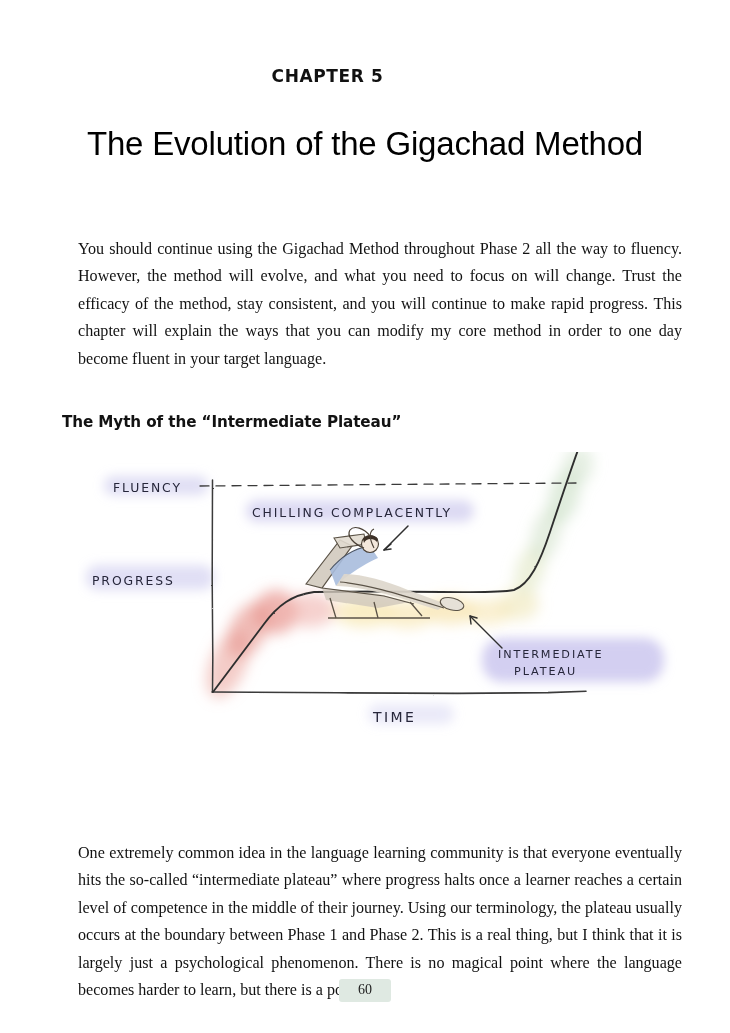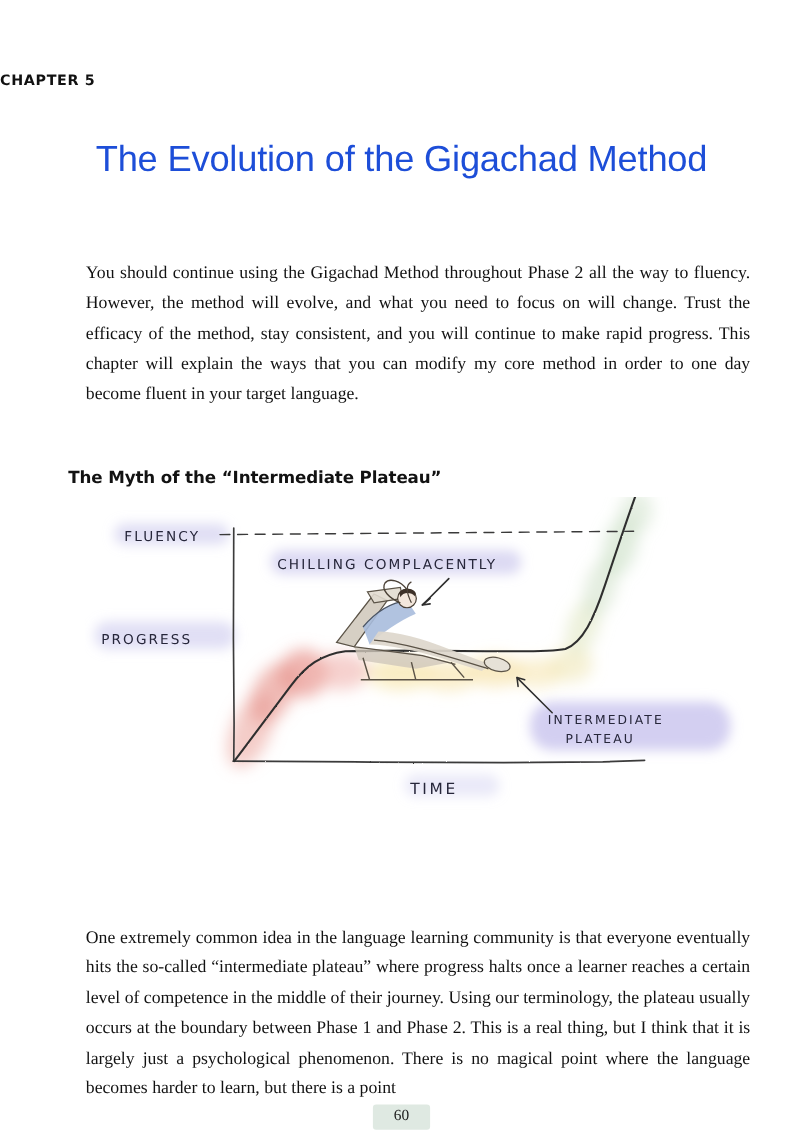--- a/index.html
+++ b/index.html
@@ -21,37 +21,38 @@
     inset: 0;
     background: #ffffff;
   }
 
   
   .chapter-label {
     position: absolute;
     top: 66px;
     left: 0;
     width: 655px;
+    text-align: center;
     font-family: "DejaVu Sans", sans-serif;
     font-weight: 700;
-    font-size: 13px;
+    font-size: 17px;
     letter-spacing: 0.6px;
     color: #111111;
   }
   .chapter-title {
     position: absolute;
     top: 103px;
     left: 0;
     width: 730px;
     text-align: center;
     font-family: "Liberation Sans", sans-serif;
     font-weight: 400;
     font-size: 33px;
     letter-spacing: -0.2px;
-    color: #1d4ed8;
+    color: #000000;
     white-space: nowrap;
   }
 
   
   .body-col {
     position: absolute;
     left: 62px;
     width: 604px;
   }
   .para {
@@ -60,21 +61,21 @@
     line-height: 27.4px;
     color: #121212;
     margin: 16px;
   }
   #para-intro { top: 219px; }
   #para-after { top: 823px; }
 
   .section-heading {
     position: absolute;
     left: 62px;
-    top: 412px;
+    top: 400px;
     font-family: "DejaVu Sans", sans-serif;
     font-weight: 700;
     font-size: 15.2px;
     letter-spacing: -0.1px;
     color: #121212;
   }
 
   
   .figure {
     position: absolute;
@@ -102,21 +103,21 @@
     font-size: 14px;
     letter-spacing: 2.4px;
     fill: #26263a;
   }
 
   
   .page-number {
     position: absolute;
     left: 50%;
     transform: translateX(-50%);
-    top: 1004px;
+    top: 979px;
     min-width: 34px;
     padding: 3px 9px 4px;
     text-align: center;
     font-family: "Liberation Serif", serif;
     font-size: 14px;
     color: #1d1d1d;
     background: #dfe9e2;
     border-radius: 3px;
   }
 </style>

